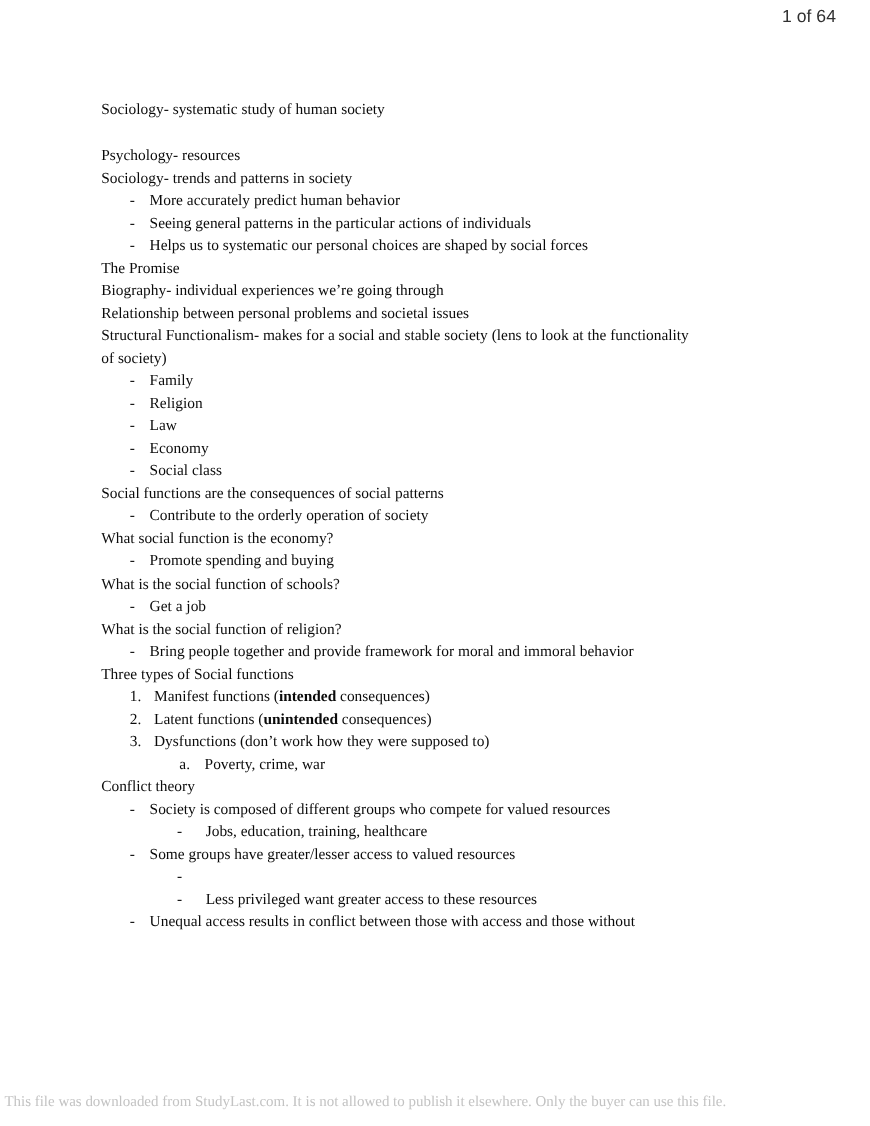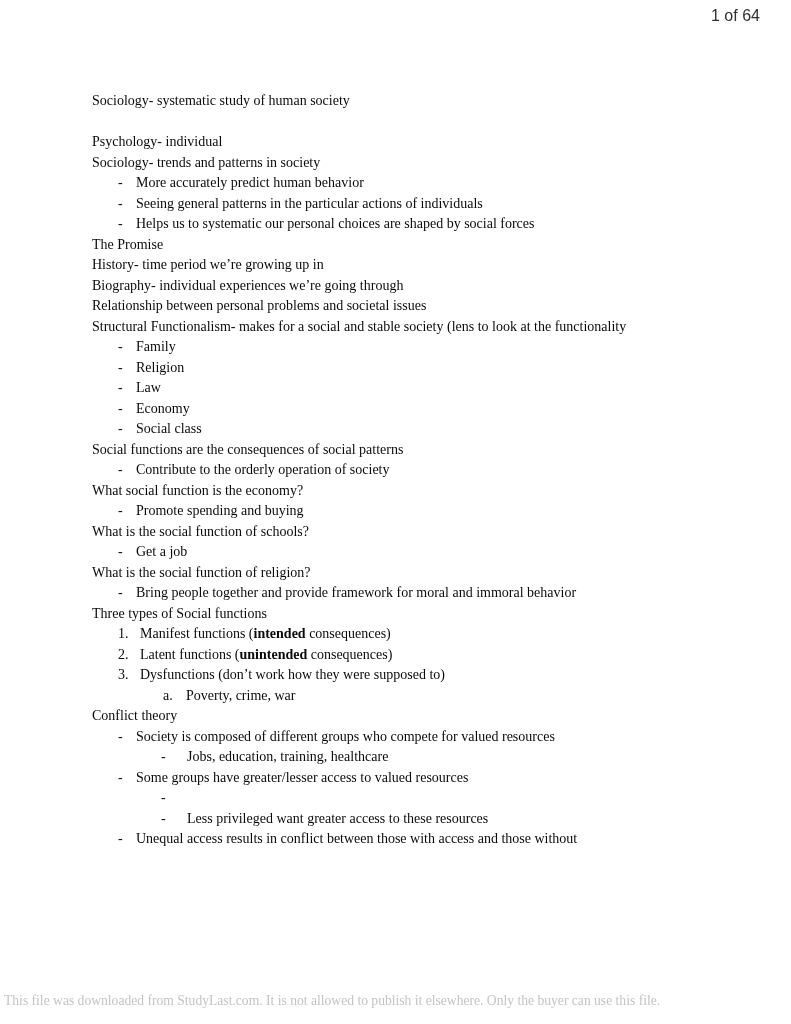--- a/index.html
+++ b/index.html
@@ -65,51 +65,51 @@
 
 <div class="page">
   <div class="page-number">1 of 64</div>
 
   <div class="content">
       <div class="line p">
         <span class="text"><span>Sociology- systematic study of human society</span></span>
       </div>
       <div class="line blank"></div>
       <div class="line p">
-        <span class="text"><span>Psychology- individual</span></span>
+        <span class="text"><span>Psychology- resources</span></span>
       </div>
       <div class="line p">
         <span class="text"><span>Sociology- trends and patterns in society</span></span>
       </div>
       <div class="line b1">
         <span class="marker">-</span>
         <span class="text"><span>More accurately predict human behavior</span></span>
       </div>
       <div class="line b1">
         <span class="marker">-</span>
         <span class="text"><span>Seeing general patterns in the particular actions of individuals</span></span>
       </div>
       <div class="line b1">
         <span class="marker">-</span>
         <span class="text"><span>Helps us to systematic our personal choices are shaped by social forces</span></span>
       </div>
       <div class="line p">
         <span class="text"><span>The Promise</span></span>
       </div>
       <div class="line p">
-        <span class="text"><span>History- time period we’re growing up in</span></span>
-      </div>
-      <div class="line p">
         <span class="text"><span>Biography- individual experiences we’re going through</span></span>
       </div>
       <div class="line p">
         <span class="text"><span>Relationship between personal problems and societal issues</span></span>
       </div>
       <div class="line p">
         <span class="text"><span>Structural Functionalism- makes for a social and stable society (lens to look at the functionality</span></span>
+      </div>
+      <div class="line p">
+        <span class="text"><span>of society)</span></span>
       </div>
       <div class="line b1">
         <span class="marker">-</span>
         <span class="text"><span>Family</span></span>
       </div>
       <div class="line b1">
         <span class="marker">-</span>
         <span class="text"><span>Religion</span></span>
       </div>
       <div class="line b1">

